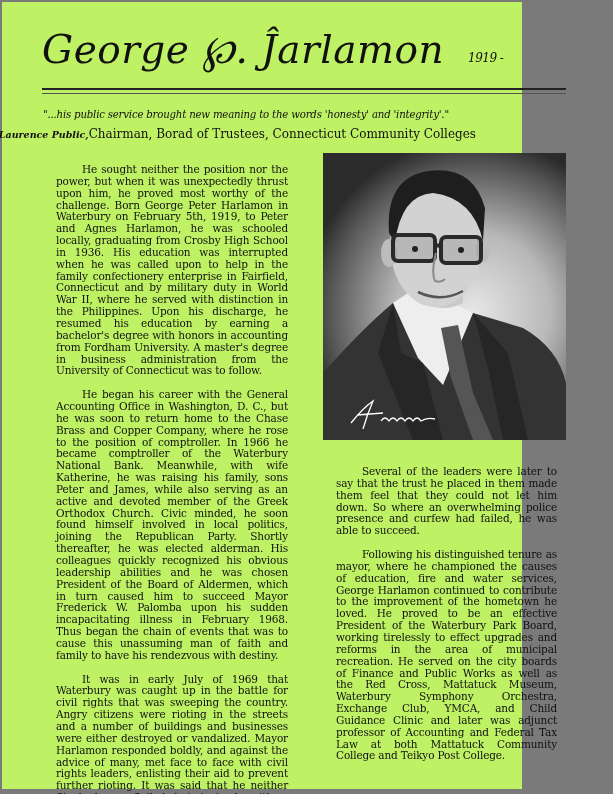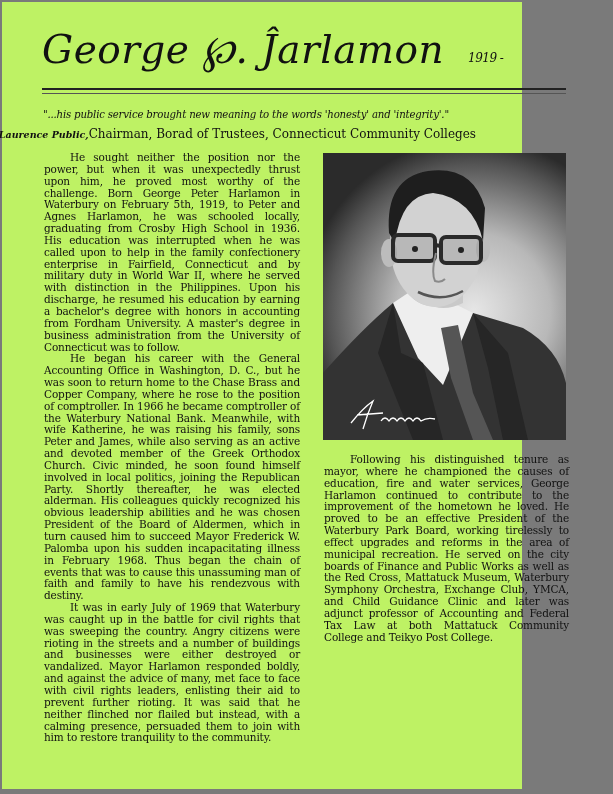--- a/index.html
+++ b/index.html
@@ -38,21 +38,21 @@
     font-family: "DejaVu Serif", serif; font-style: italic; font-size: 9.5px; font-weight: bold;
   }
   .attrib .role {
     font-family: "DejaVu Serif", serif; font-size: 12px; 
   }
   .col {
     position: absolute;
     font-family: "DejaVu Serif", serif; font-size: 10.5px; line-height: 11.85px; color: #111;
     text-align: justify; hyphens: none; letter-spacing: -0.15px;
   }
-  .col p { margin: 0; text-indent: 26px; }
+  .col p { margin: 12px; text-indent: 26px; }
   .col-left { left: 42px; top: 150px; width: 256px; }
   .col-right { left: 322px; top: 452px; width: 245px; }
   .photo {
     position: absolute; left: 321px; top: 151px; width: 243px; height: 287px;
     overflow: hidden;
     background: radial-gradient(ellipse 70% 60% at 62% 55%, #e6e6e6 0%, #b8b8b8 45%, #555 85%, #2b2b2b 100%);
   }
   .photo svg { position: absolute; left: 0; top: 0; }
 </style>
 </head>
@@ -106,16 +106,17 @@
       <circle cx="138" cy="97" r="3" fill="#222"></circle>
 
       <path d="M113 100 Q108 120 112 128 Q118 130 122 126" fill="none" stroke="#8a8a8a" stroke-width="2"></path>
       <path d="M95 139 Q118 150 140 138" fill="none" stroke="#555" stroke-width="2.5"></path>
 
       <path d="M28 270 Q40 255 50 248 Q44 262 40 276 M34 262 L60 260 M58 268 Q62 262 66 268 Q70 262 74 268 Q78 262 82 268 Q86 262 90 268 Q94 262 98 268 Q104 264 112 266" fill="none" stroke="#ffffff" stroke-width="1.3"></path>
     </svg>
   </div>
 
   <div class="col col-right">
+    <p>Several of the leaders were later to say that the trust he placed in them made them feel that they could not let him down. So where an overwhelming police presence and curfew had failed, he was able to succeed.</p>
     <p>Following his distinguished tenure as mayor, where he championed the causes of education, fire and water services, George Harlamon continued to contribute to the improvement of the hometown he loved. He proved to be an effective President of the Waterbury Park Board, working tirelessly to effect upgrades and reforms in the area of municipal recreation.  He served on the city boards of Finance and Public Works as well as the Red Cross, Mattatuck Museum, Waterbury Symphony Orchestra, Exchange Club, YMCA, and Child Guidance Clinic and later was adjunct professor of Accounting and Federal Tax Law at both Mattatuck Community College and Teikyo Post College.</p>
   </div>
 
 </div>
 
 </body></html>

